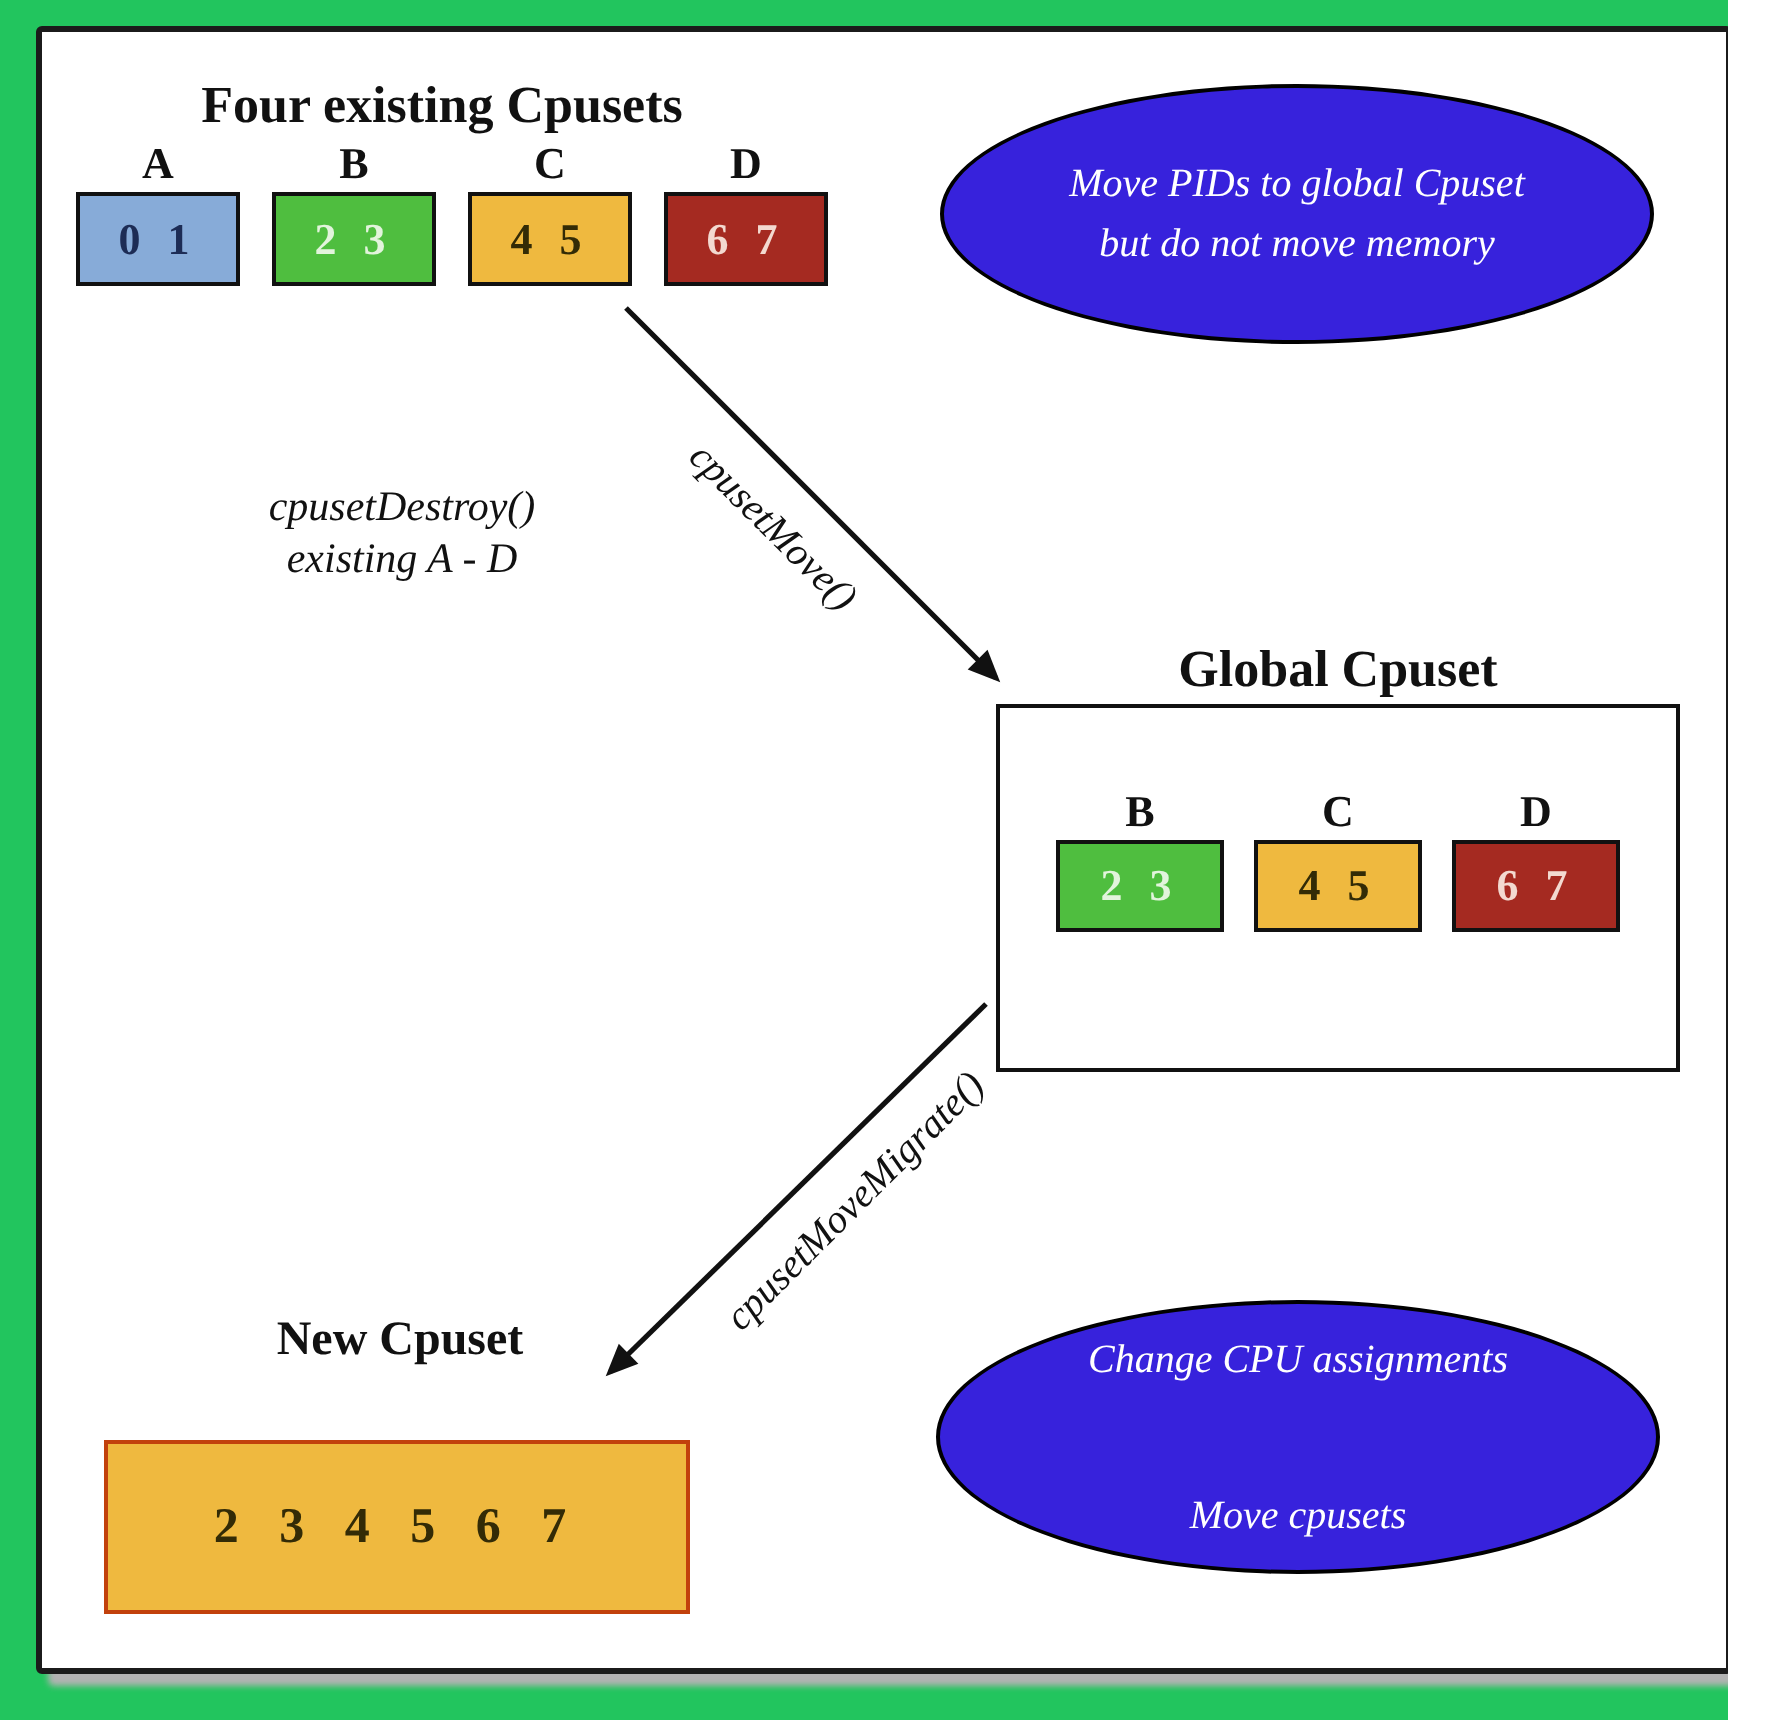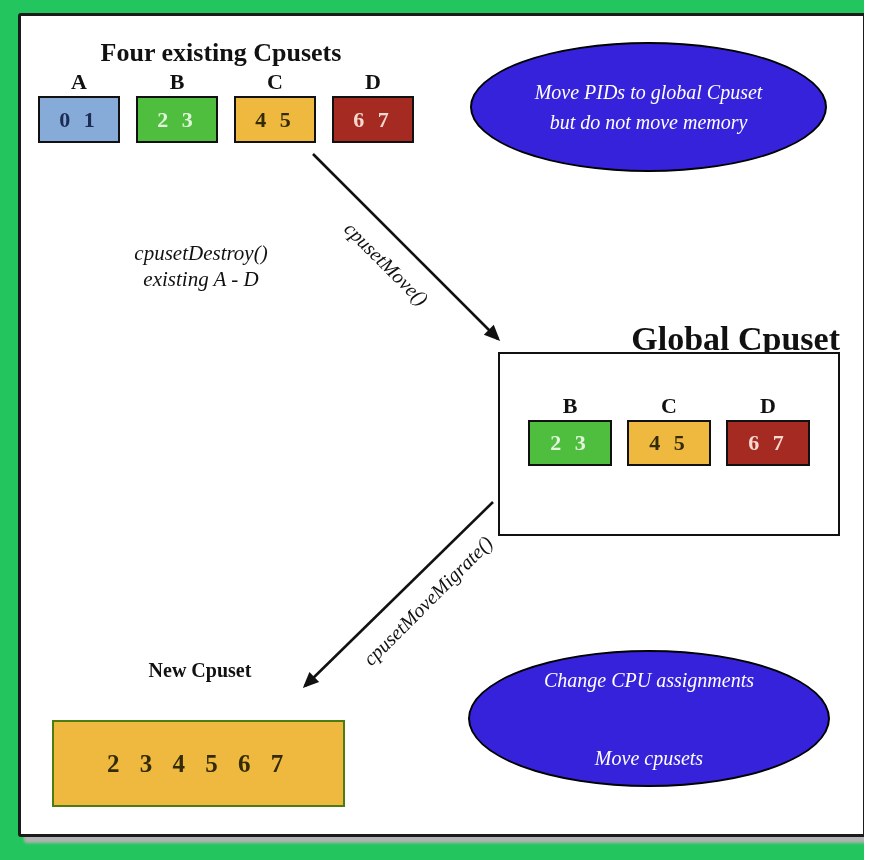--- a/index.html
+++ b/index.html
@@ -30,45 +30,45 @@
     position:absolute; border-radius:50%; border:2px solid #000;
     display:flex; flex-direction:column; justify-content:center; align-items:center;
     font-style:italic; font-size:20px; line-height:30px; text-align:center;
   }
   .bubble-top    { left:470px; top:42px;  width:353px; height:126px; }
   .bubble-bottom { left:468px; top:650px; width:358px; height:133px;gap:48px; }
 
   .note { position:absolute; text-align:center; font-style:italic; font-size:21px; line-height:26px; }
   .note-destroy { left:90px;  top:196px; width:222px;margin-top:44px; }
   .note-create  { left:88px;  top:656px; width:224px; }
-  .note-create .bold-line { font-style:normal; font-weight:bold; font-size:20px; line-height:28px; }
+  .note-create .bold-line { font-style:normal; font-weight:bold; font-size:24px; line-height:28px; }
 
   .arrow-label {
     position:absolute; font-style:italic; font-size:20px; white-space:nowrap;
     transform:translate(-50%,-50%) rotate(45deg);
   }
   .arrow-label.ccw { transform:translate(-50%,-50%) rotate(-45deg); }
 
   .global-title {
     position:absolute; left:498px; top:320px; width:342px;
-    text-align:right; font-weight:bold; font-size:34px;
+    text-align:center; font-weight:bold; font-size:26px;
   }
   .global-box {
     position:absolute; left:498px; top:352px; width:338px; height:140px;
     background:#fff; border:2px solid #111;
     display:flex; justify-content:center; align-items:flex-start; gap:15px;
     padding-top:40px; box-sizing:content-box;
   }
   .global-box .cpuset { position:static; width:84px; }
   .global-box .cpuset .tag { height:24px; line-height:24px; margin-bottom:2px; }
   .global-box .cpuset .box { height:42px; line-height:42px; }
 
   .new-box {
     position:absolute; left:52px; top:720px; width:289px; height:83px;
-    border:2px solid #4d7c0f; text-align:center; line-height:83px;
+    border:2px solid #c2410c; text-align:center; line-height:83px;
     font-weight:bold; font-size:25px; letter-spacing:7px;
   }
 </style>
 </head>
 <body>
 
 <div class="canvas">
 
   <div class="frame"></div>
 

